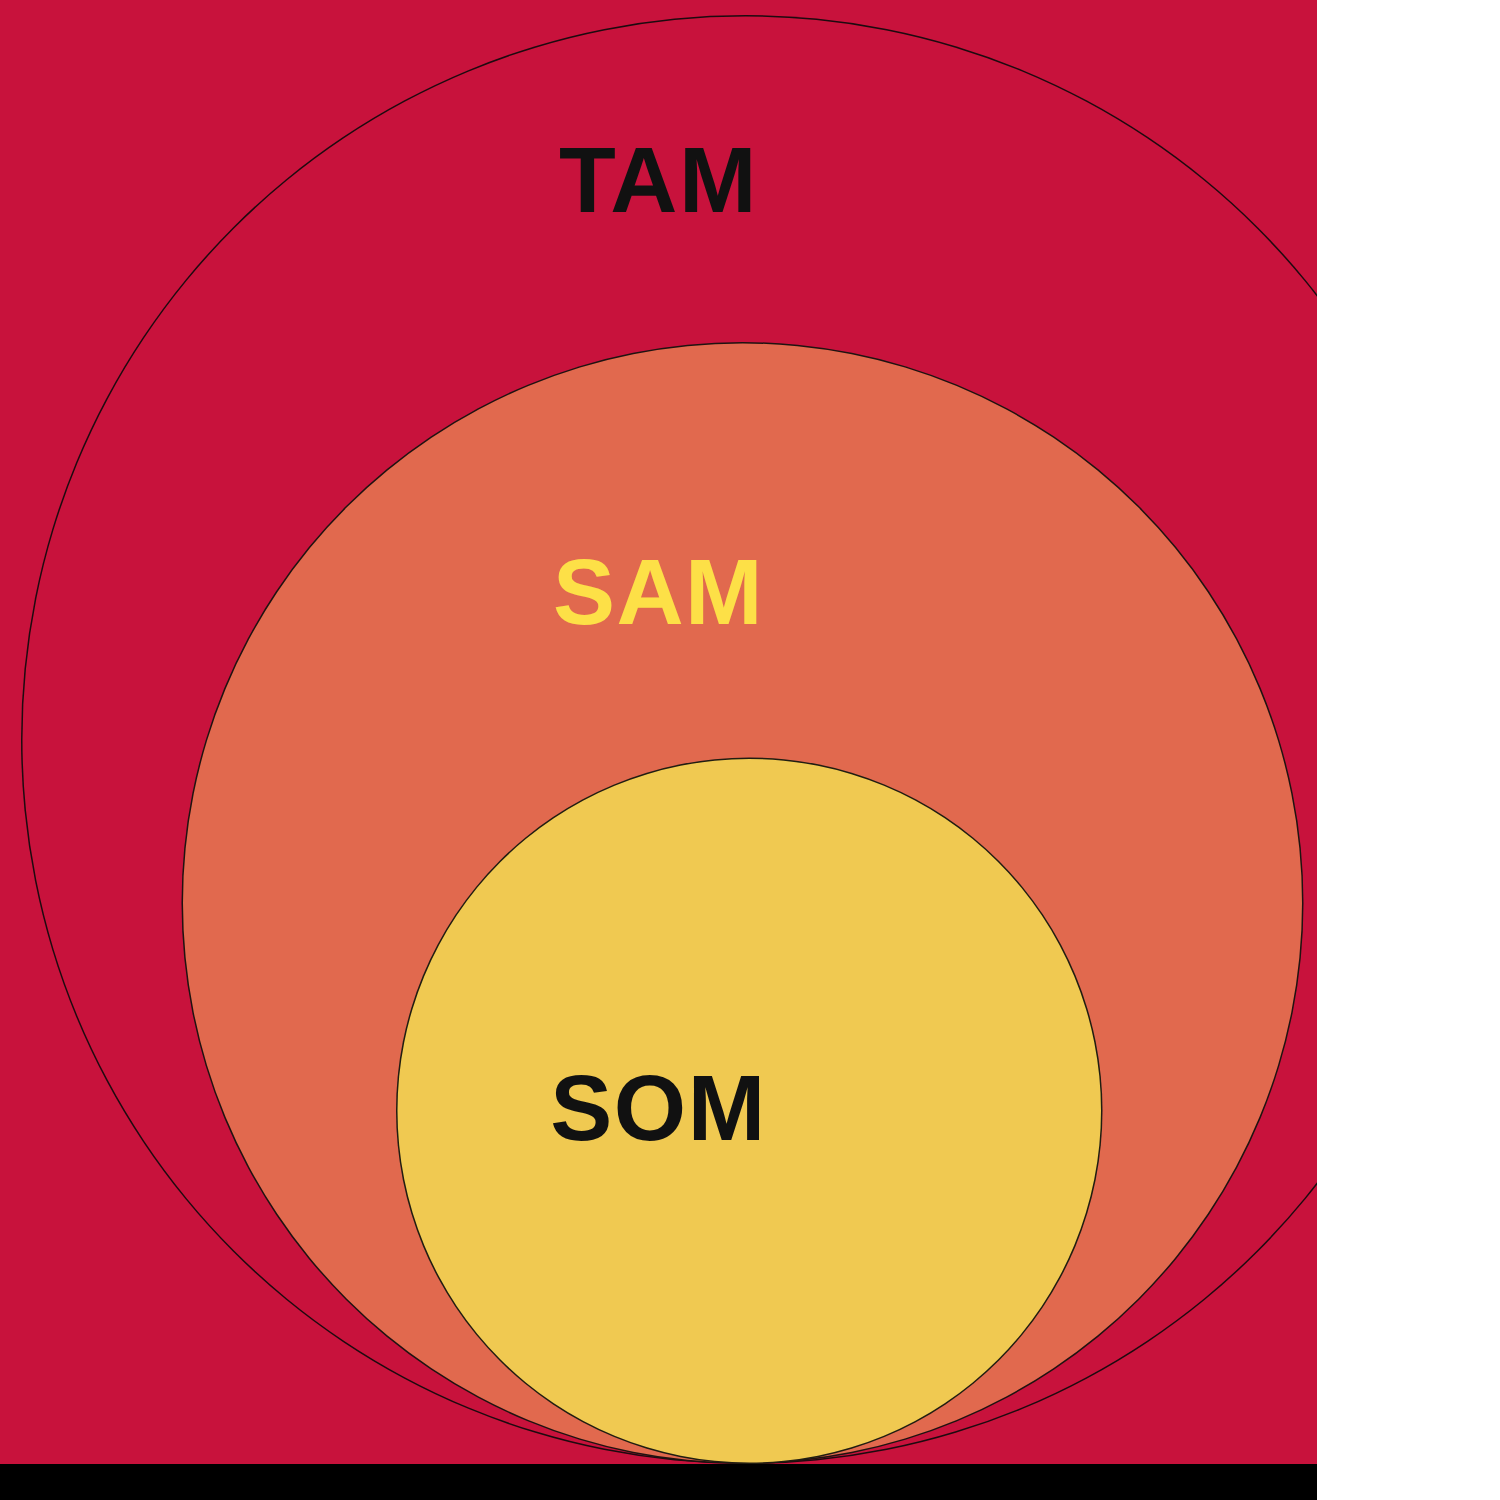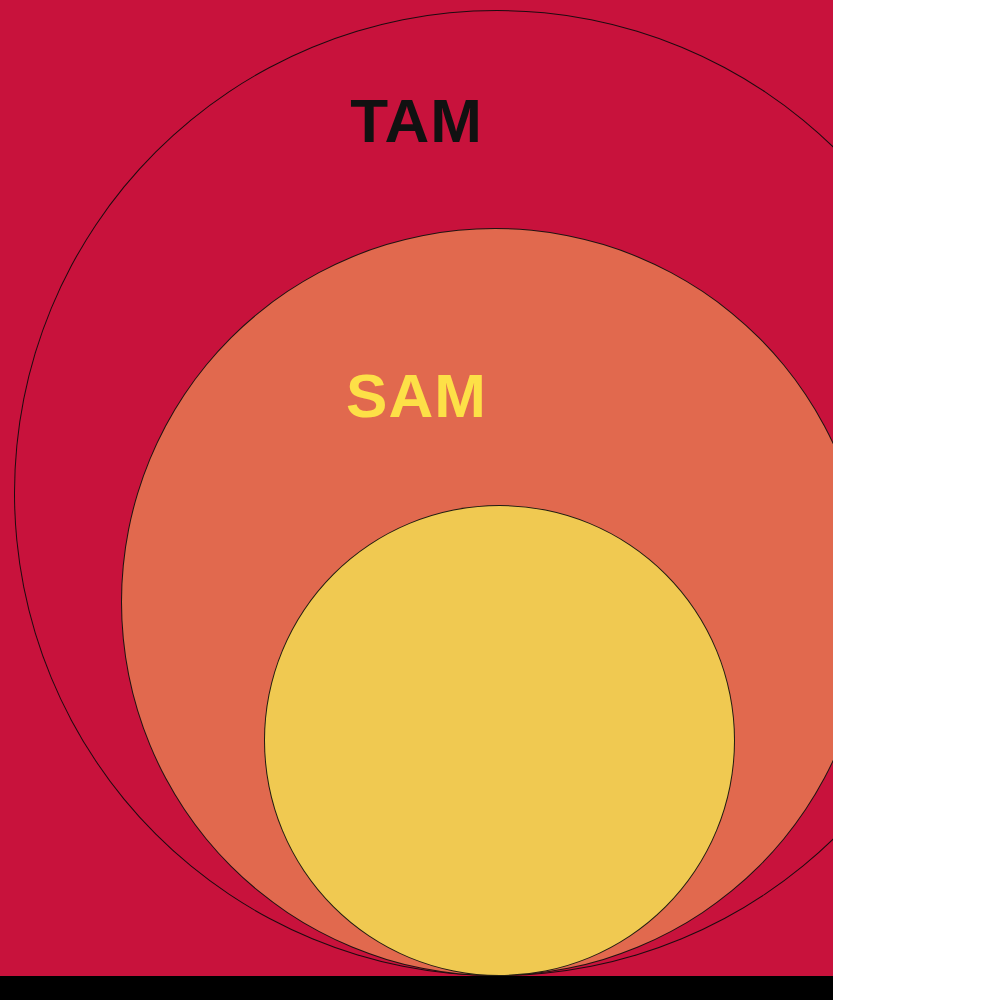--- a/index.html
+++ b/index.html
@@ -5,20 +5,21 @@
   html, body {
     margin: 0;
     padding: 0;
   }
   .stage {
     position: relative;
     width: 833px;
     height: 1000px;
     overflow: hidden;
     font-family: "Liberation Sans", sans-serif;
+    padding-left: 45px;
   }
   .circle {
     position: absolute;
     border-radius: 50%;
     border: 1px solid rgba(10, 10, 10, 0.9);
     box-sizing: border-box;
   }
   .circle-tam {
     left: 14px;
     top: 10px;
@@ -68,16 +69,17 @@
   <div class="circle circle-tam" style="background-color: rgb(200, 18, 60);"></div>
 
   <div class="circle circle-sam" style="background-color: rgb(225, 105, 78);"></div>
 
   <div class="circle circle-som" style="background-color: rgb(240, 201, 81);"></div>
 
   <div class="ring-label label-tam" style="color: rgb(17, 17, 17);">TAM</div>
 
   <div class="ring-label label-sam" style="color: #fde047;">SAM</div>
 
+  <div class="ring-label label-som" style="color: rgb(17, 17, 17);">SOM</div>
 
   <div class="bottom-bar" style="background-color: rgb(0, 0, 0);"></div>
 
 </div>
 
 </body></html>

